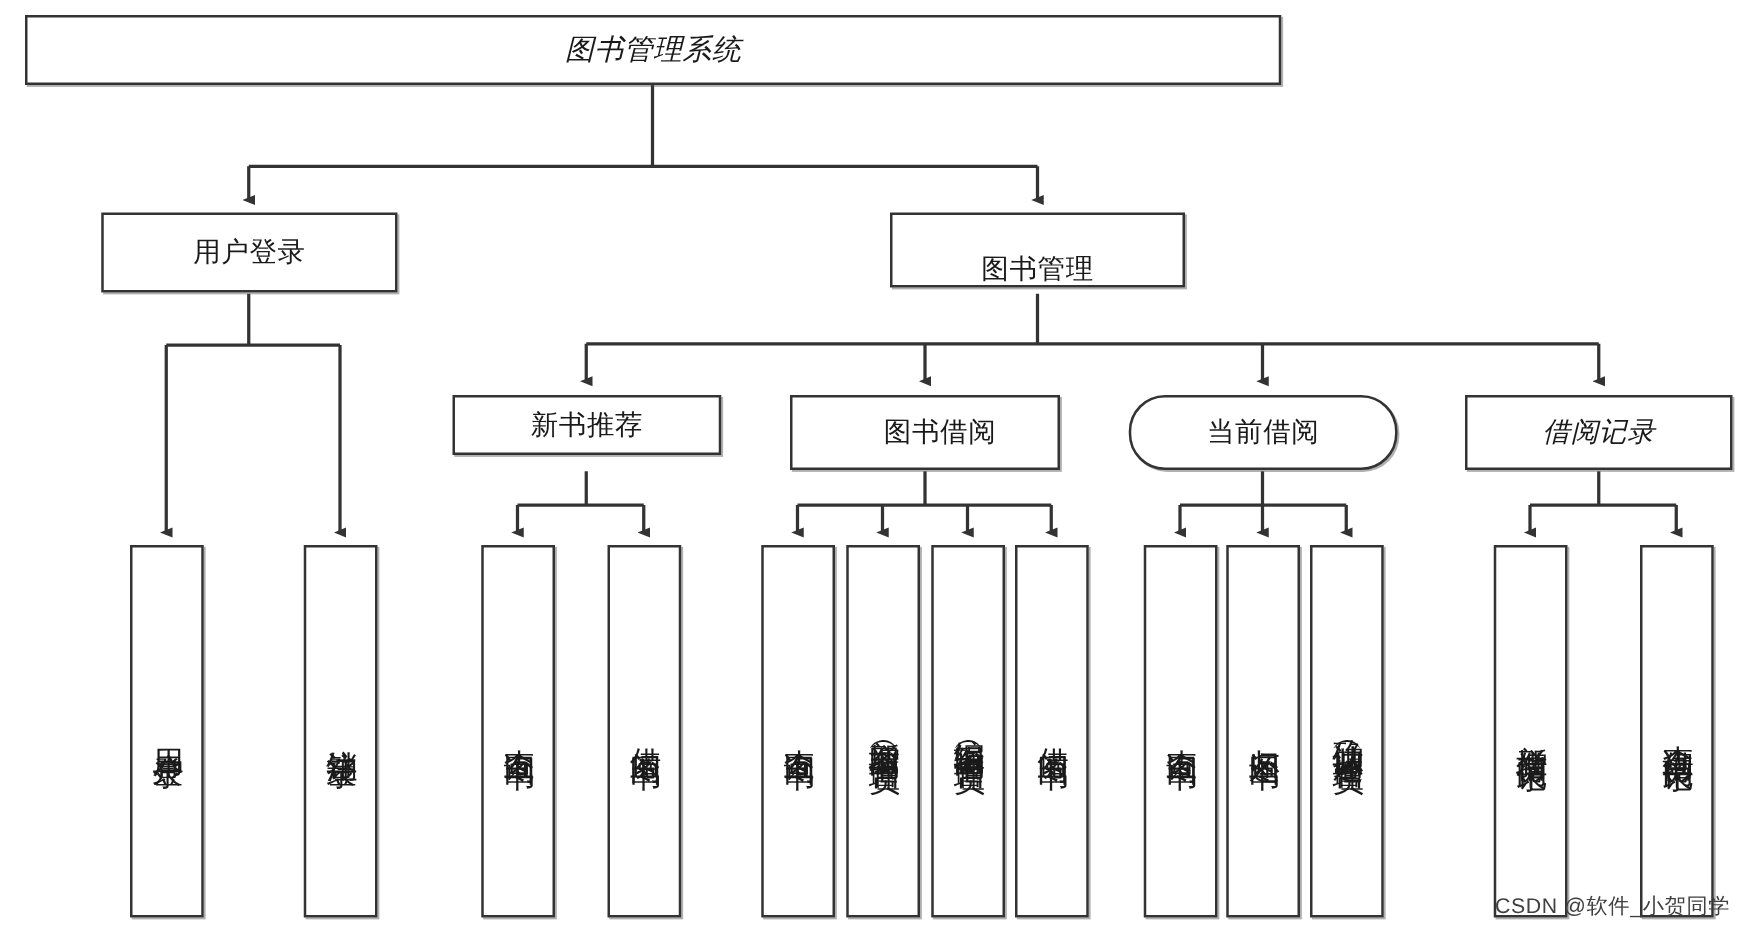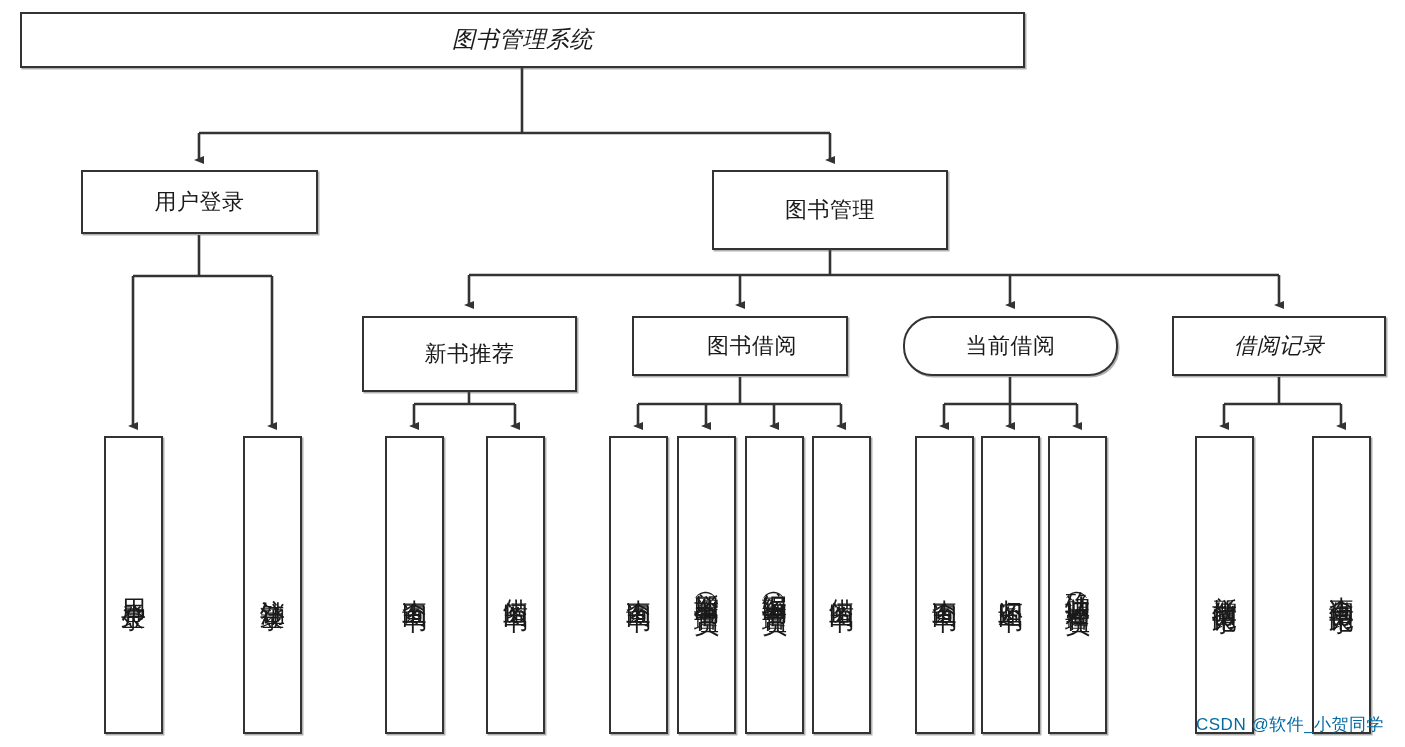--- a/index.html
+++ b/index.html
@@ -55,21 +55,21 @@
   }
   .node.vert .label {
     writing-mode: vertical-rl;
     text-orientation: upright;
     font-size: 25px;
     letter-spacing: 3px;
     line-height: 1;
   }
   .watermark {
     position: absolute;
-    color: #0369a1;
+    color: #404040;
     font-size: 17px;
     letter-spacing: 0.5px;
     white-space: nowrap;
     user-select: none;
   }
 </style>
 </head>
 <body>
 
 <div id="canvas">
@@ -124,25 +124,25 @@
     </g>
   </svg>
 
   <div class="node horiz root" style="left:20px; top:12px; width:1005px; height:56px;">
     <span class="label">图书管理系统</span>
   </div>
 
   <div class="node horiz" style="left:81px; top:170px; width:237px; height:64px;">
     <span class="label">用户登录</span>
   </div>
-  <div class="node horiz" style="left:712px; top:170px; width:236px; height:80px;">
+  <div class="node horiz" style="left:712px; top:170px; width:236px; height:60px;align-items:flex-end;">
     <span class="label">图书管理</span>
   </div>
 
-  <div class="node horiz" style="left:362px; top:316px; width:215px; height:76px;">
+  <div class="node horiz" style="left:362px; top:316px; width:215px; height:48px;">
     <span class="label">新书推荐</span>
   </div>
   <div class="node horiz" style="left:632px; top:316px; width:216px; height:60px;padding-left:24px;">
     <span class="label">图书借阅</span>
   </div>
   <div class="node horiz" style="left:903px; top:316px; width:215px; height:60px;border-radius:29px;">
     <span class="label">当前借阅</span>
   </div>
   <div class="node horiz" style="left:1172px; top:316px; width:214px; height:60px;font-style:italic;">
     <span class="label">借阅记录</span>

